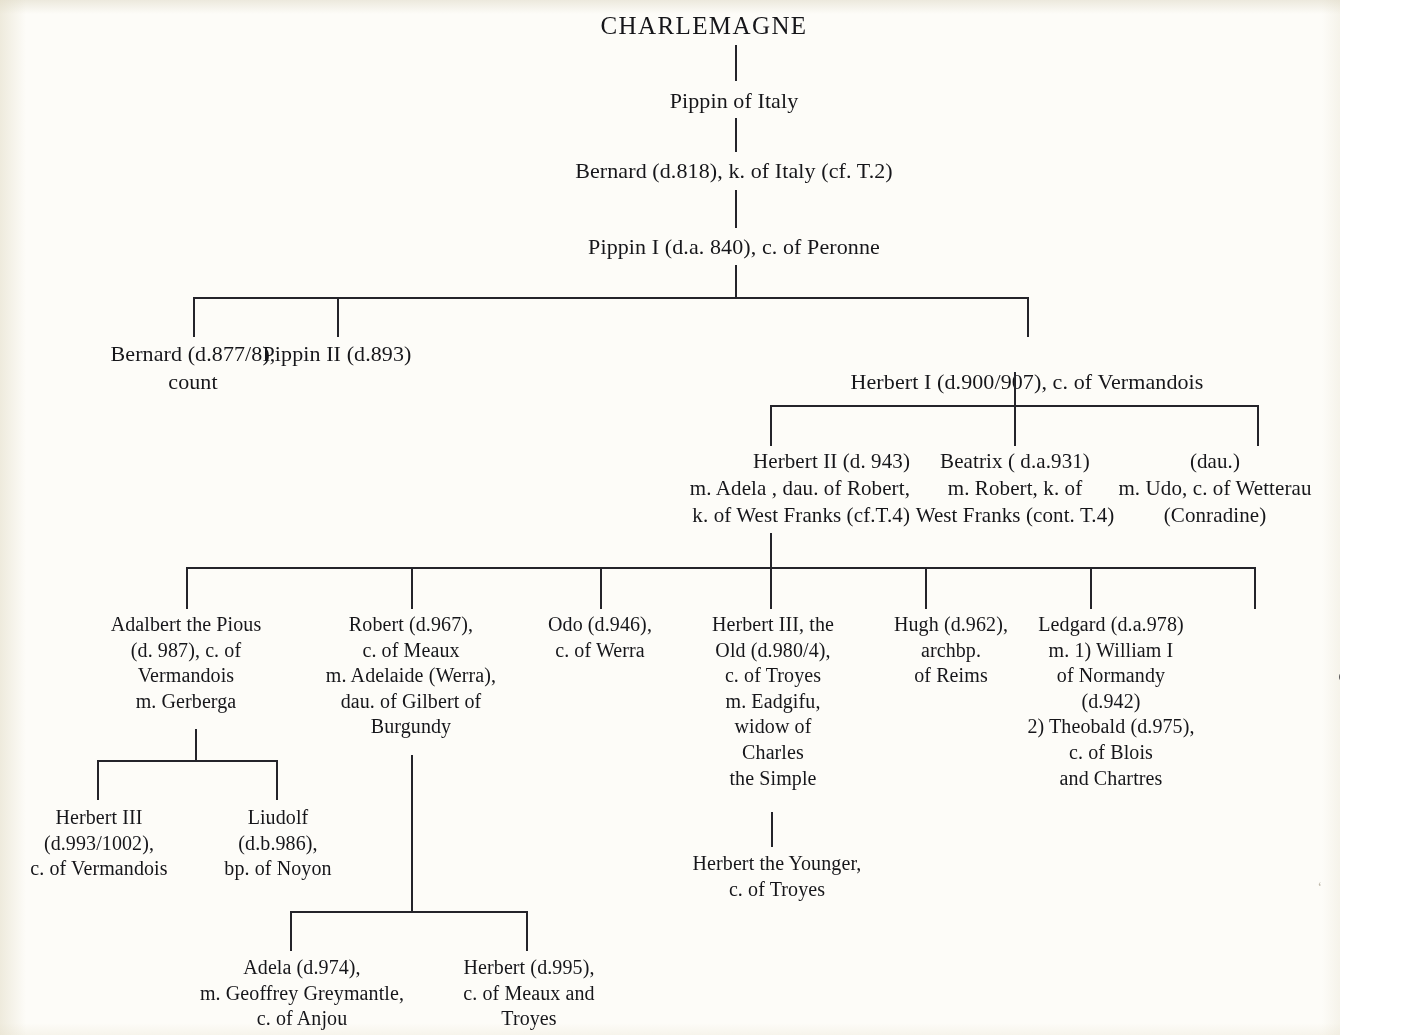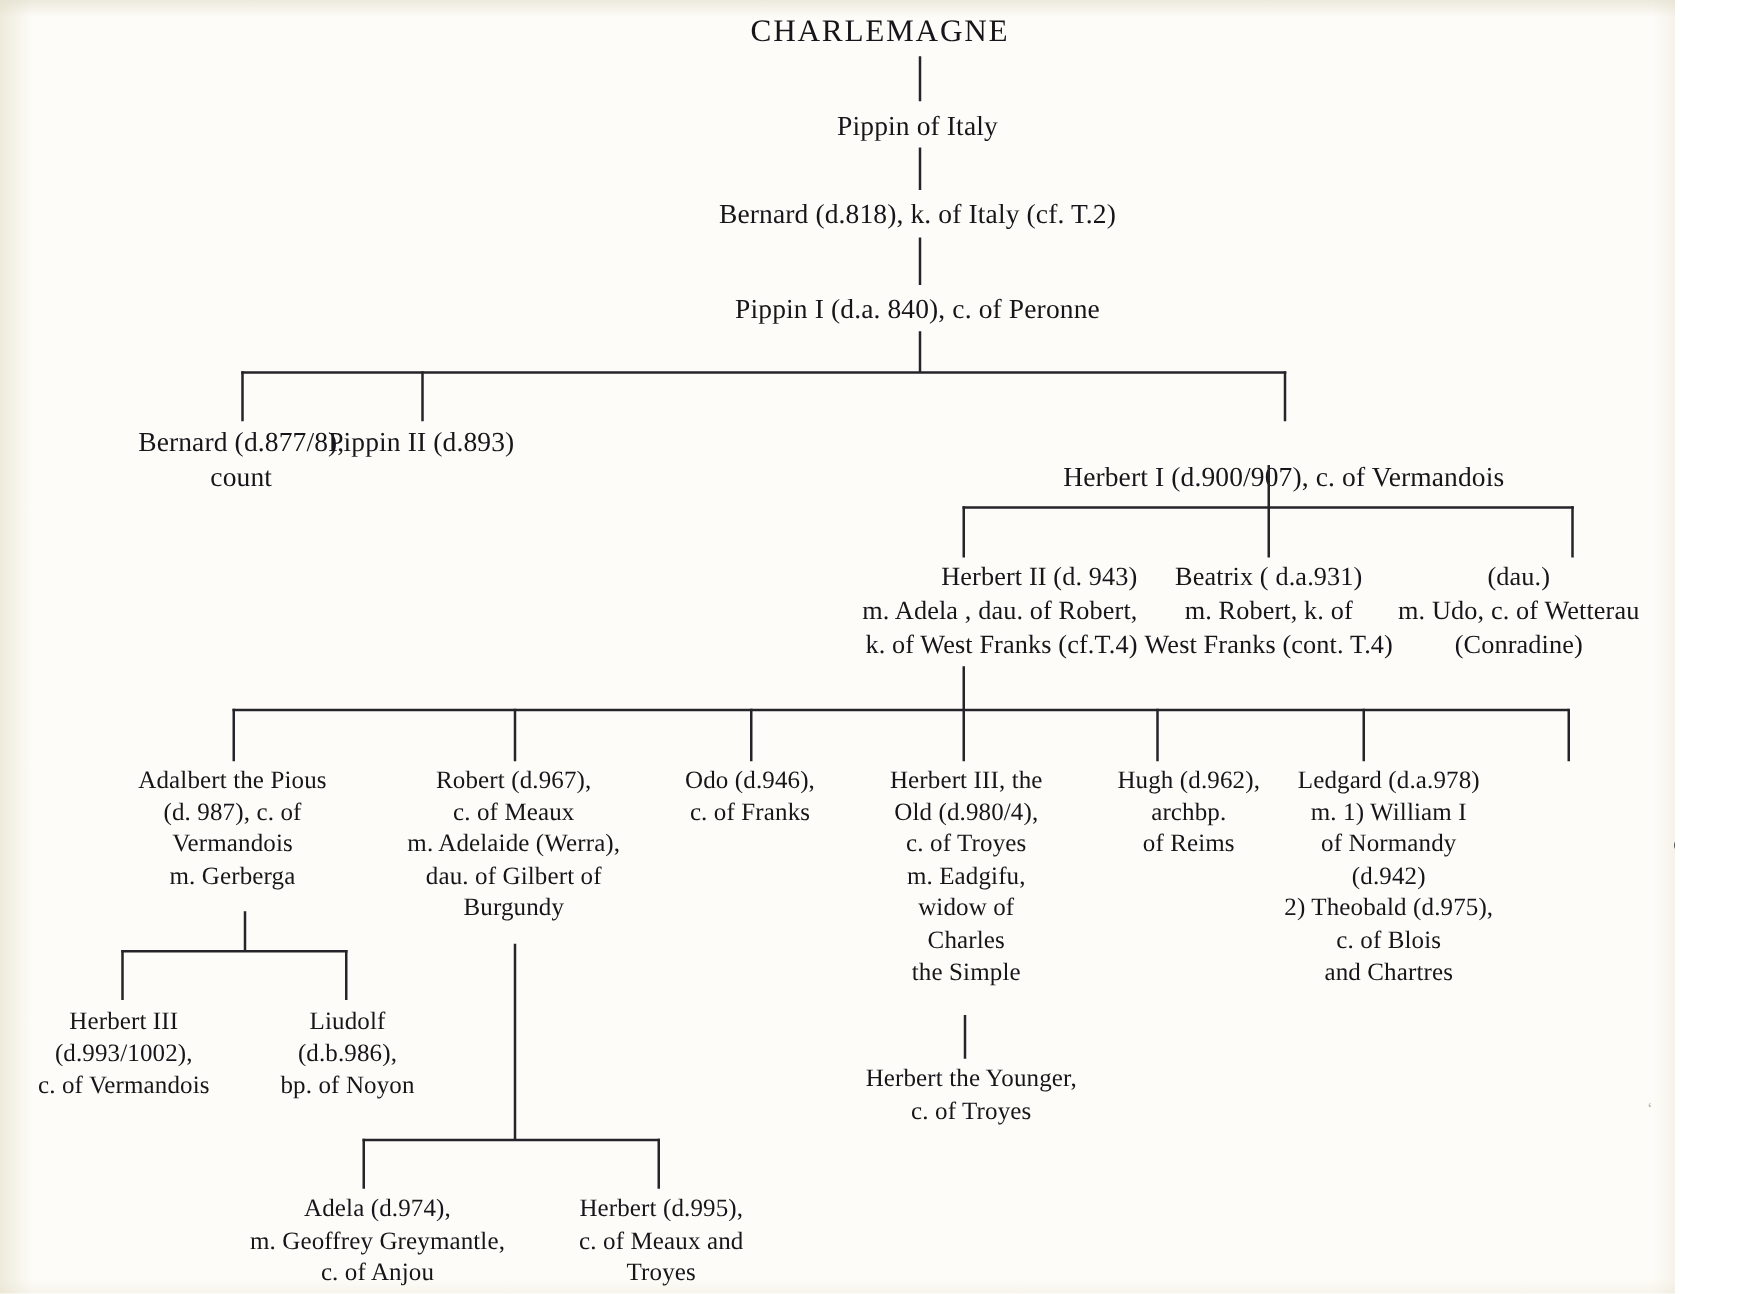--- a/index.html
+++ b/index.html
@@ -95,21 +95,21 @@
 Vermandois
 m. Gerberga</div>
 
   <div class="node n-sm" style="left:305px; top:612px; width:212px;">Robert (d.967),
 c. of Meaux
 m. Adelaide (Werra),
 dau. of Gilbert of
 Burgundy</div>
 
   <div class="node n-sm" style="left:516px; top:612px; width:168px;">Odo (d.946),
-c. of Franks</div>
+c. of Werra</div>
 
   <div class="node n-sm" style="left:687px; top:612px; width:172px;">Herbert III, the
 Old (d.980/4),
 c. of Troyes
 m. Eadgifu,
 widow of
 Charles
 the Simple</div>
 
   <div class="node n-sm" style="left:869px; top:612px; width:164px;">Hugh (d.962),

